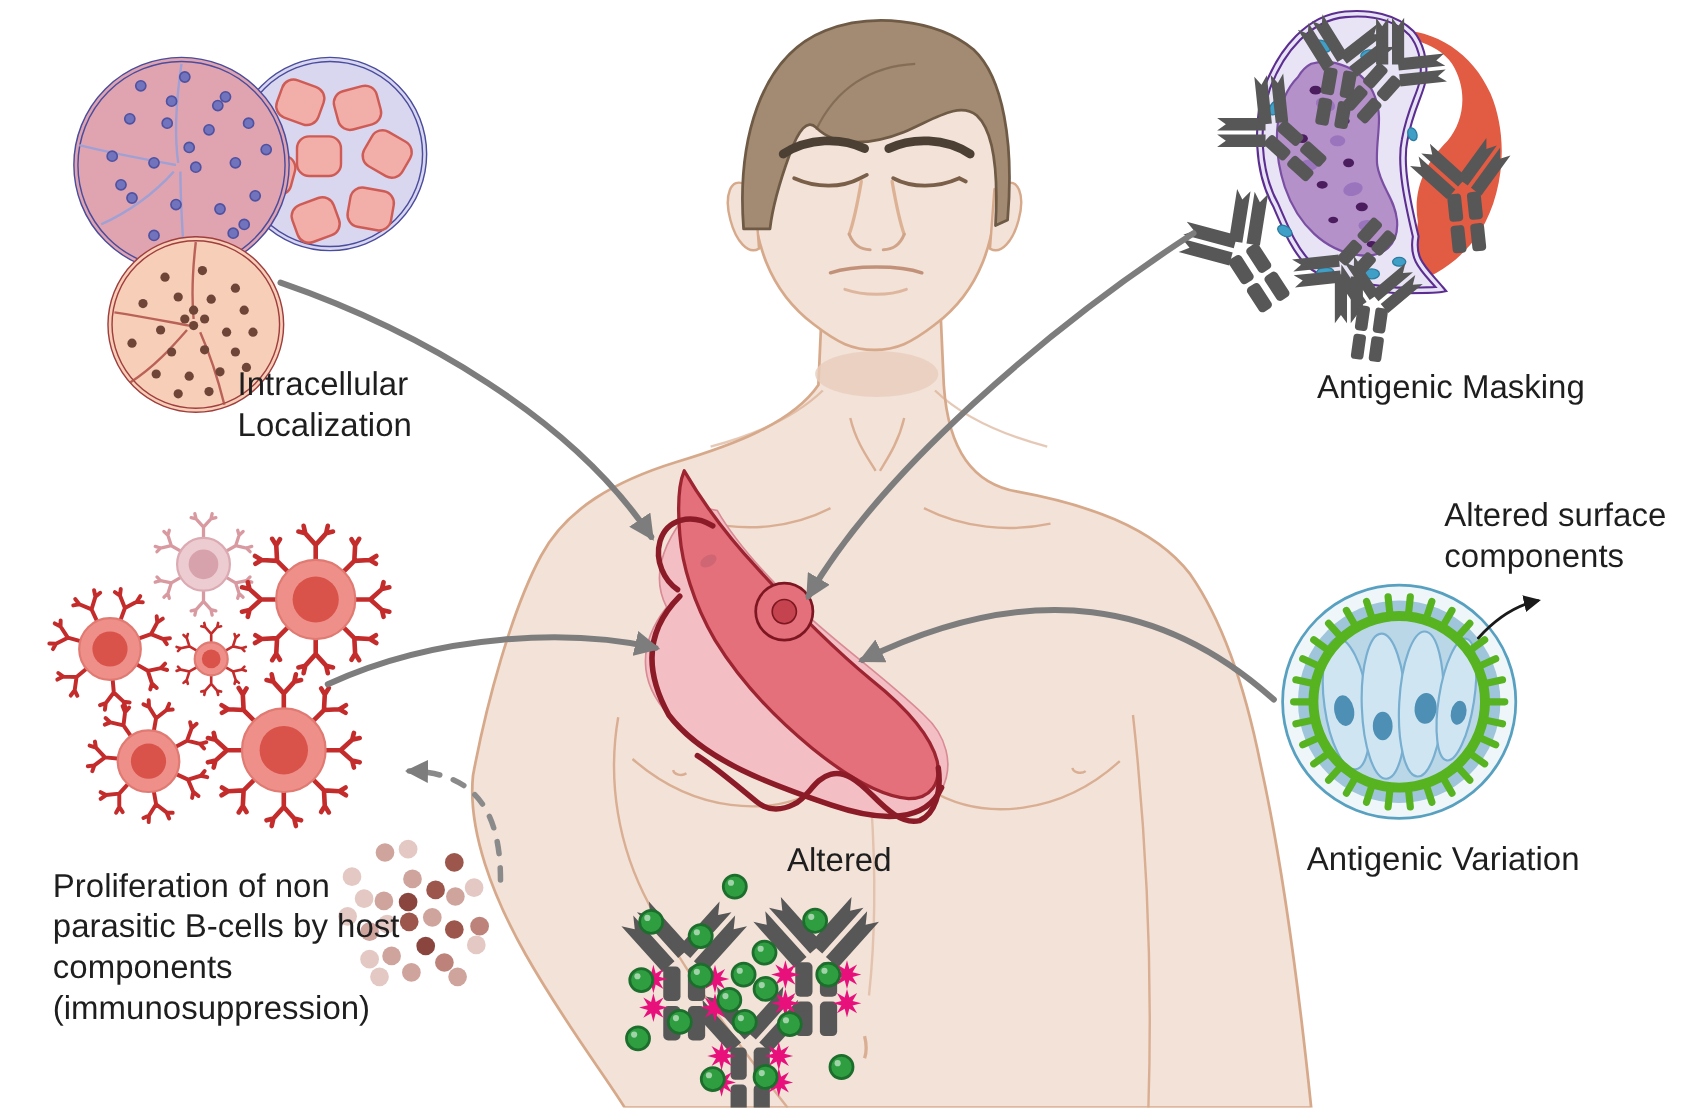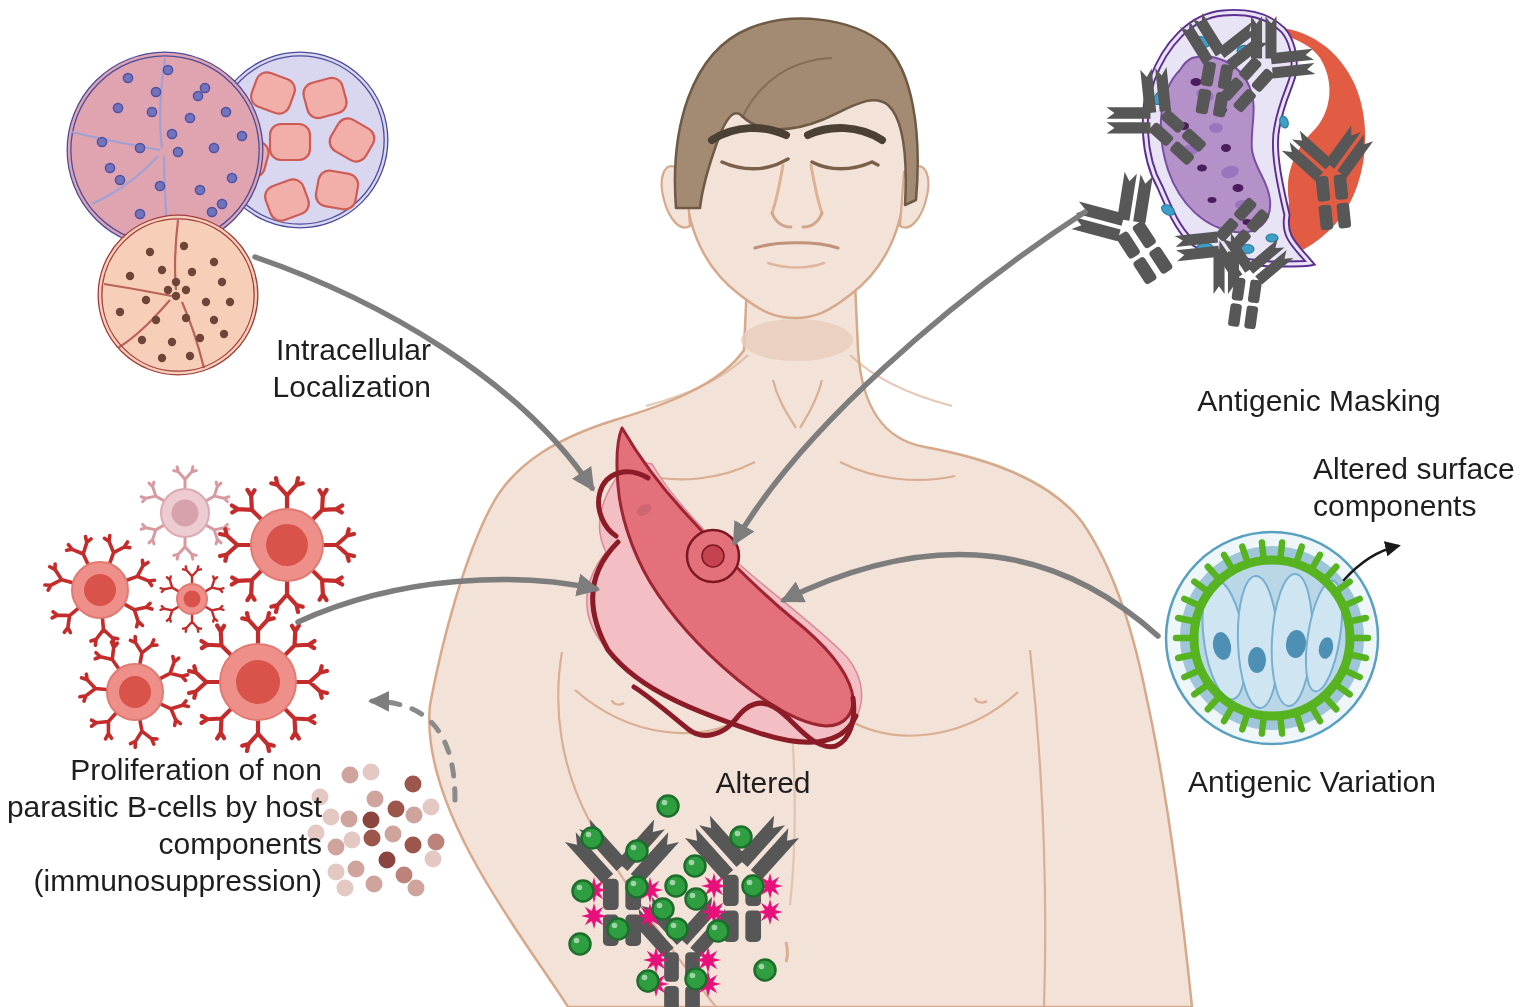--- a/index.html
+++ b/index.html
@@ -1,20 +1,20 @@
 <!DOCTYPE html>
 <html><head>
 <meta charset="utf-8">
 <style>
   html,body{margin:0;padding:0;background:#fff;}
   #stage{position:relative;width:1532px;height:1007px;background:#ffffff;overflow:hidden;
          font-family:"Liberation Sans",sans-serif;}
   #art{position:absolute;left:0;top:0;}
   .lbl{position:absolute;color:#1e1e1e;font-size:30px;line-height:37px;white-space:normal;}
-  .lbl.center{text-align:right;}
+  .lbl.center{text-align:left;}
   .lbl.nowrap{white-space:nowrap;transform:translateX(-50%);}
 </style>
 </head>
 <body>
 
 <div id="stage">
 <svg id="art" width="1532" height="1007" viewBox="0 0 1532 1007" xmlns="http://www.w3.org/2000/svg">
   <defs>
     <marker id="mGray" viewBox="0 0 8 8" refX="6.5" refY="4" markerWidth="4.2" markerHeight="4.2" orient="auto">
       <path d="M0,0 L8,4 L0,8 Z" fill="#7d7d7d"></path>
@@ -464,23 +464,23 @@
     <path stroke-width="5.5" marker-end="url(#mGray)" d="M1085,212 C950,300 800,430 735,542"></path>
     <path stroke-width="5.5" marker-end="url(#mGray)" d="M298,622 C400,575 520,572 596,589"></path>
     <path stroke-width="5.5" marker-end="url(#mGray)" d="M1158,636 C1060,548 940,524 784,600"></path>
     <path stroke-width="5" stroke="#8a8a8a" stroke-dasharray="11 13" marker-end="url(#mGray)" d="M455,800 C455,735 430,702 372,701"></path>
   </g>
   <path fill="none" stroke="#1a1a1a" stroke-width="2.6" stroke-linecap="round" marker-end="url(#mBlack)" d="M1344,580 C1362,560 1380,550 1398,546"></path>
 </svg>
 
 <div class="lbl center" style="left:216px;top:331px;width:215px;">Intracellular Localization</div>
 
-<div class="lbl nowrap" style="left:1319px;top:334px;margin-top:48px;">Antigenic Masking</div>
+<div class="lbl nowrap" style="left:1319px;top:334px;">Antigenic Masking</div>
 
 <div class="lbl" style="left:1313px;top:450px;width:232px;">Altered surface components</div>
 
 <div class="lbl nowrap" style="left:1312px;top:763px;">Antigenic Variation</div>
 
 
 <div class="lbl nowrap" style="left:763px;top:764px;">Altered</div>
 
-<div class="lbl center" style="left:0px;top:751px;width:322px;">Proliferation of non parasitic B-cells by host components (immunosuppression)</div>
+<div class="lbl center" style="left:0px;top:787px;width:322px;padding-left:48px;">Proliferation of non parasitic B-cells by host components (immunosuppression)</div>
 </div>
 
 </body></html>

